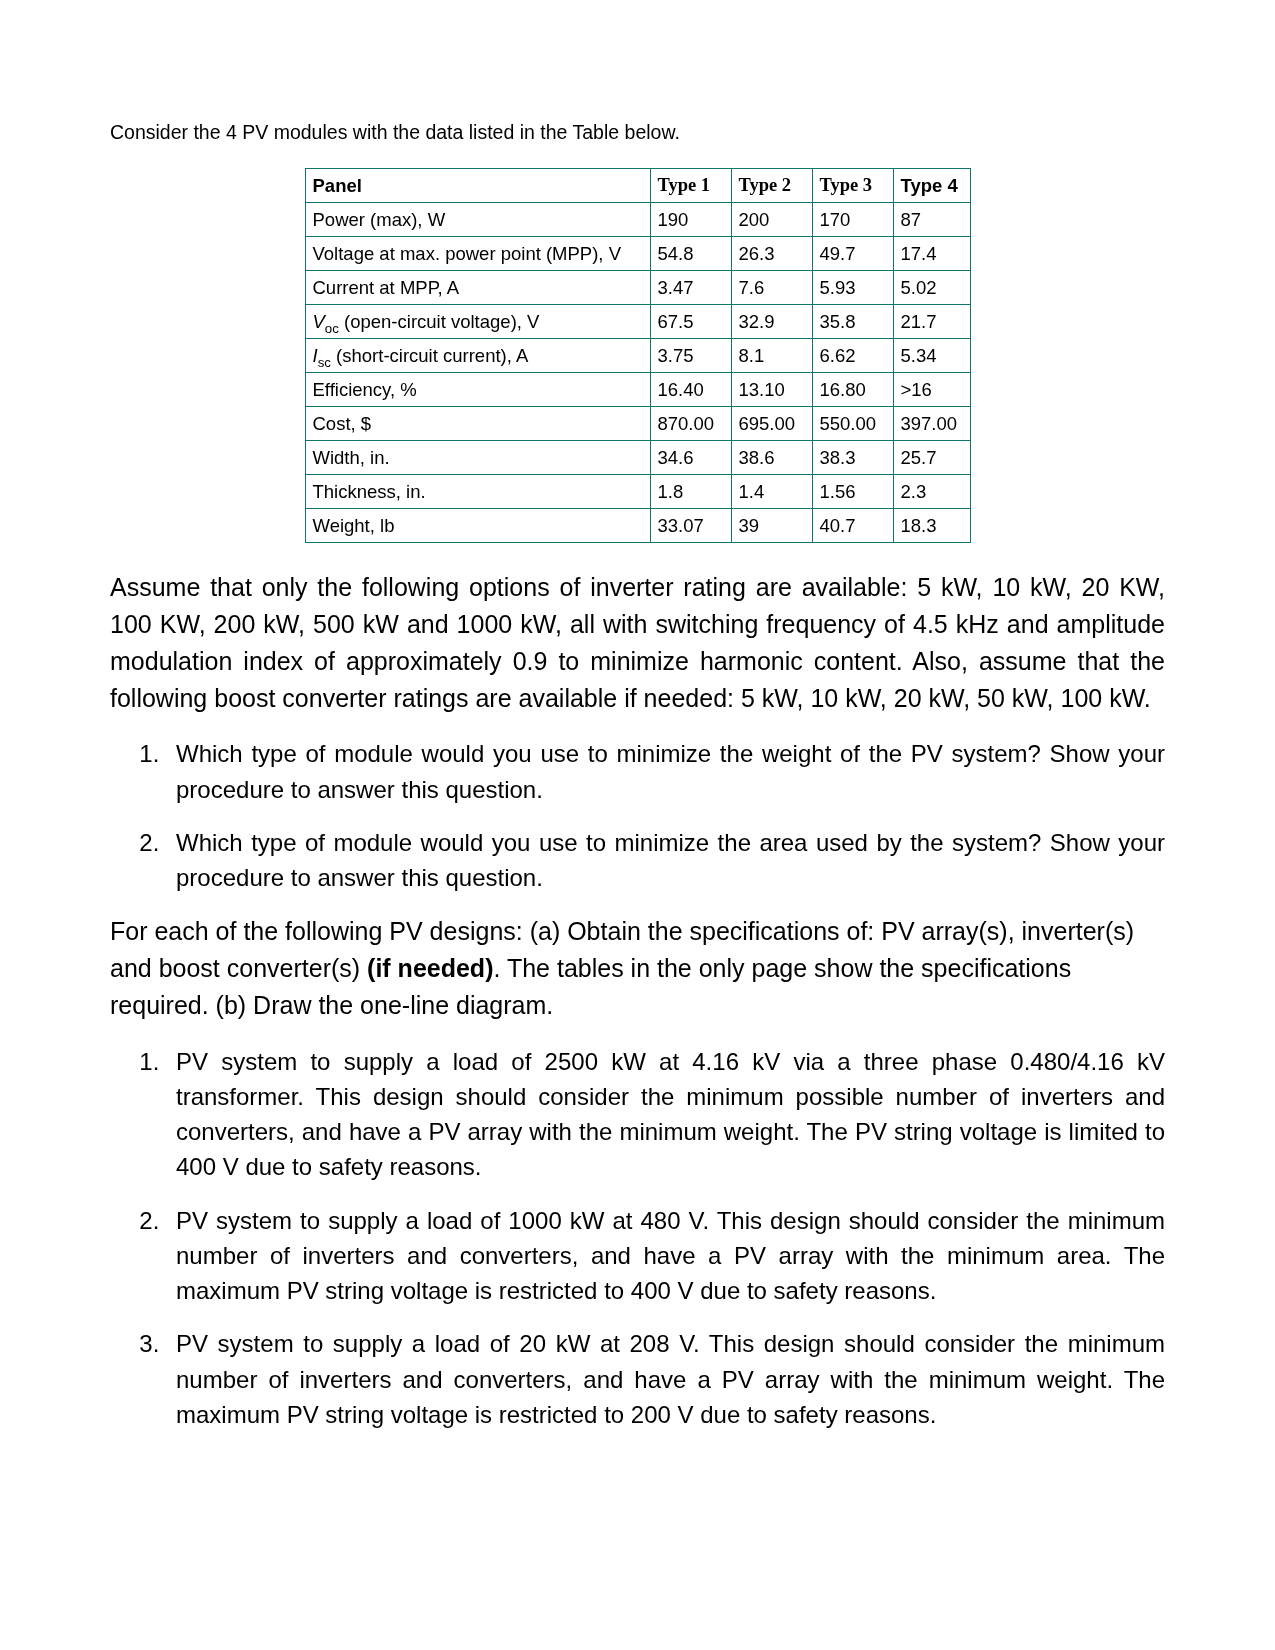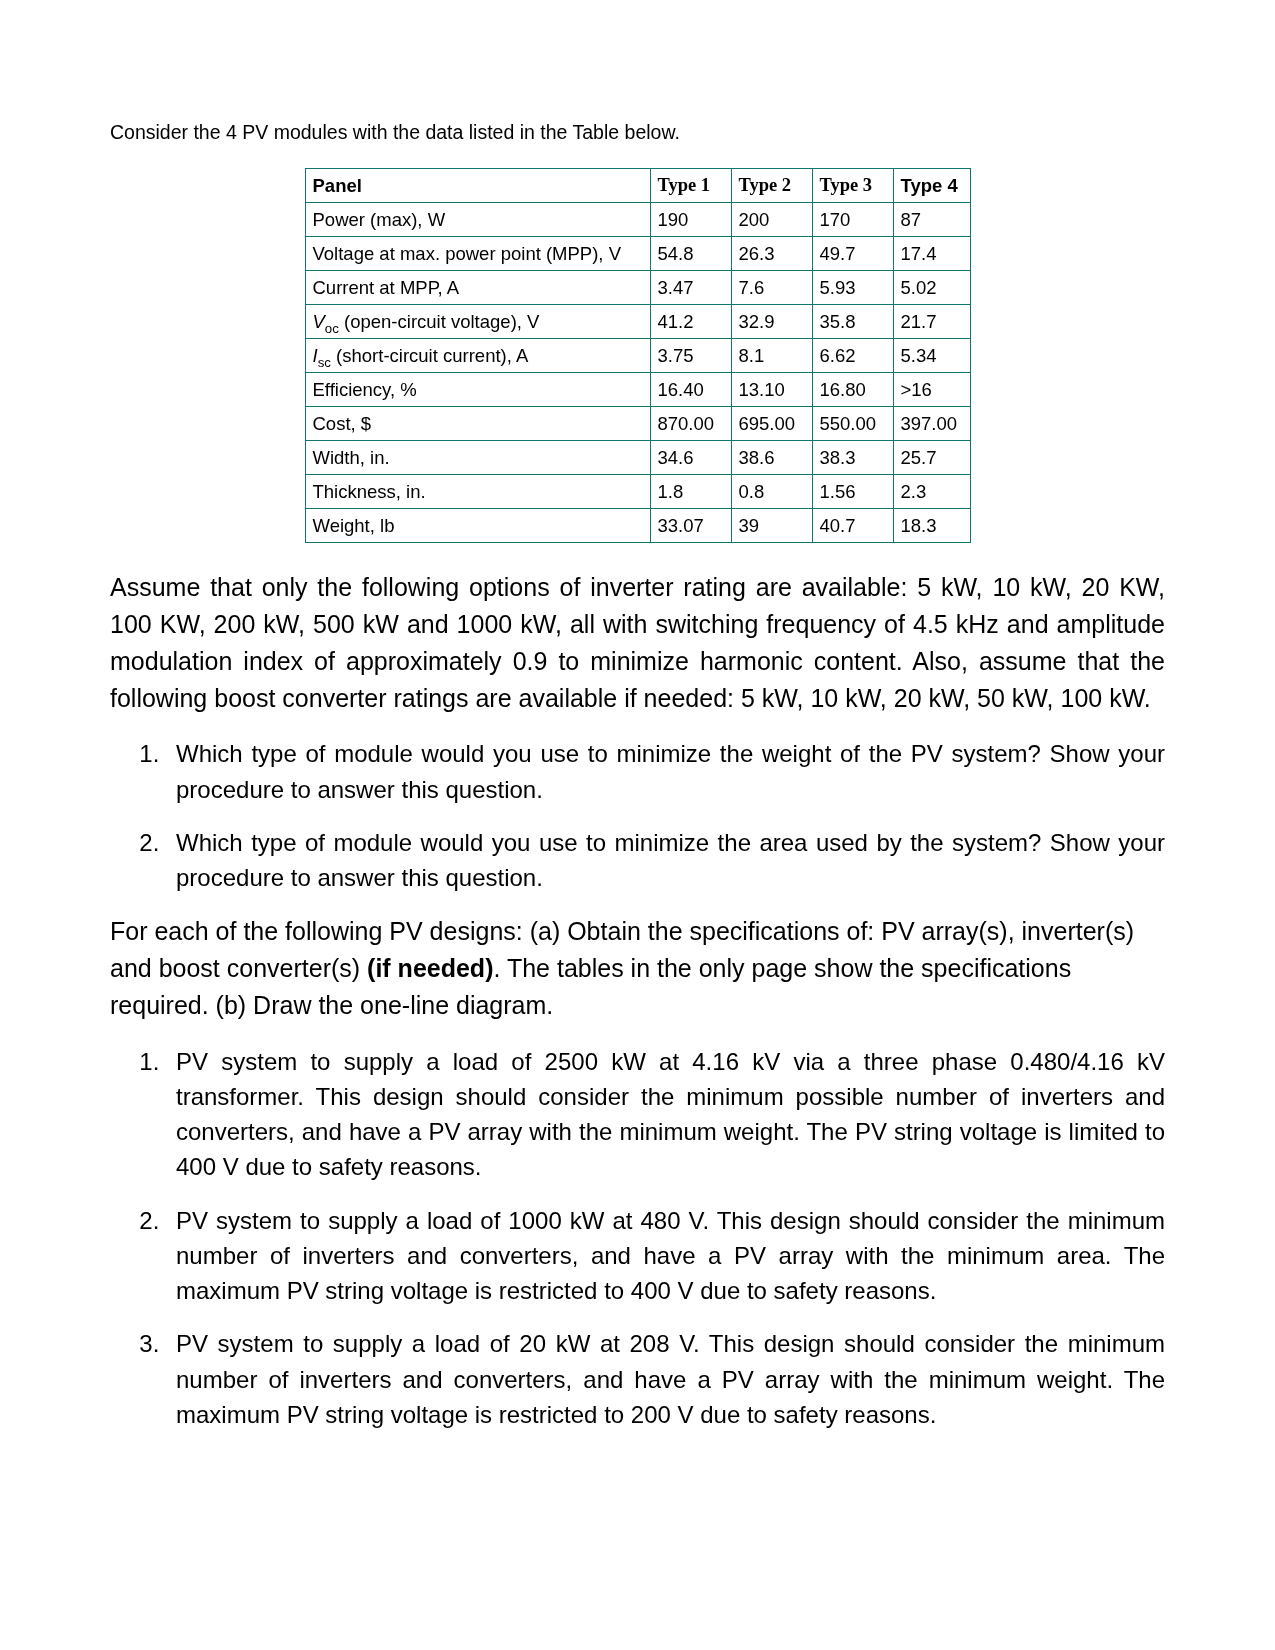--- a/index.html
+++ b/index.html
@@ -118,21 +118,21 @@
         </tr>
         <tr>
           <td>Current at MPP, A</td>
           <td class="val">3.47</td>
           <td class="val">7.6</td>
           <td class="val">5.93</td>
           <td class="val">5.02</td>
         </tr>
         <tr>
           <td><span class="ital">V</span><span class="sub">oc</span><span> (open-circuit voltage), V</span></td>
-          <td class="val">41.2</td>
+          <td class="val">67.5</td>
           <td class="val">32.9</td>
           <td class="val">35.8</td>
           <td class="val">21.7</td>
         </tr>
         <tr>
           <td><span class="ital">I</span><span class="sub">sc</span><span> (short-circuit current), A</span></td>
           <td class="val">3.75</td>
           <td class="val">8.1</td>
           <td class="val">6.62</td>
           <td class="val">5.34</td>
@@ -154,21 +154,21 @@
         <tr>
           <td>Width, in.</td>
           <td class="val">34.6</td>
           <td class="val">38.6</td>
           <td class="val">38.3</td>
           <td class="val">25.7</td>
         </tr>
         <tr>
           <td>Thickness, in.</td>
           <td class="val">1.8</td>
-          <td class="val">0.8</td>
+          <td class="val">1.4</td>
           <td class="val">1.56</td>
           <td class="val">2.3</td>
         </tr>
         <tr>
           <td>Weight, lb</td>
           <td class="val">33.07</td>
           <td class="val">39</td>
           <td class="val">40.7</td>
           <td class="val">18.3</td>
         </tr>

